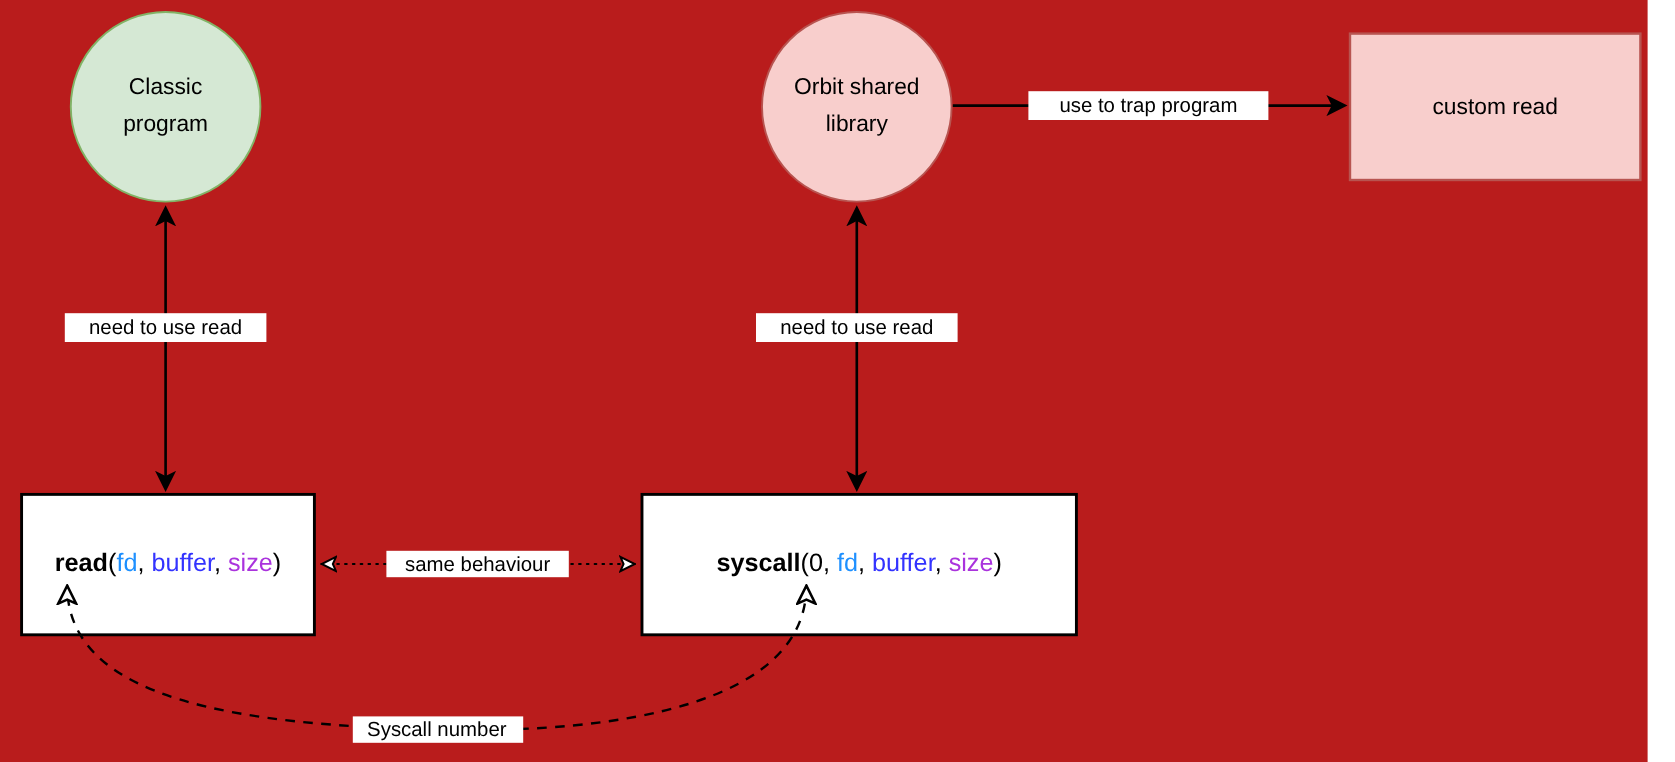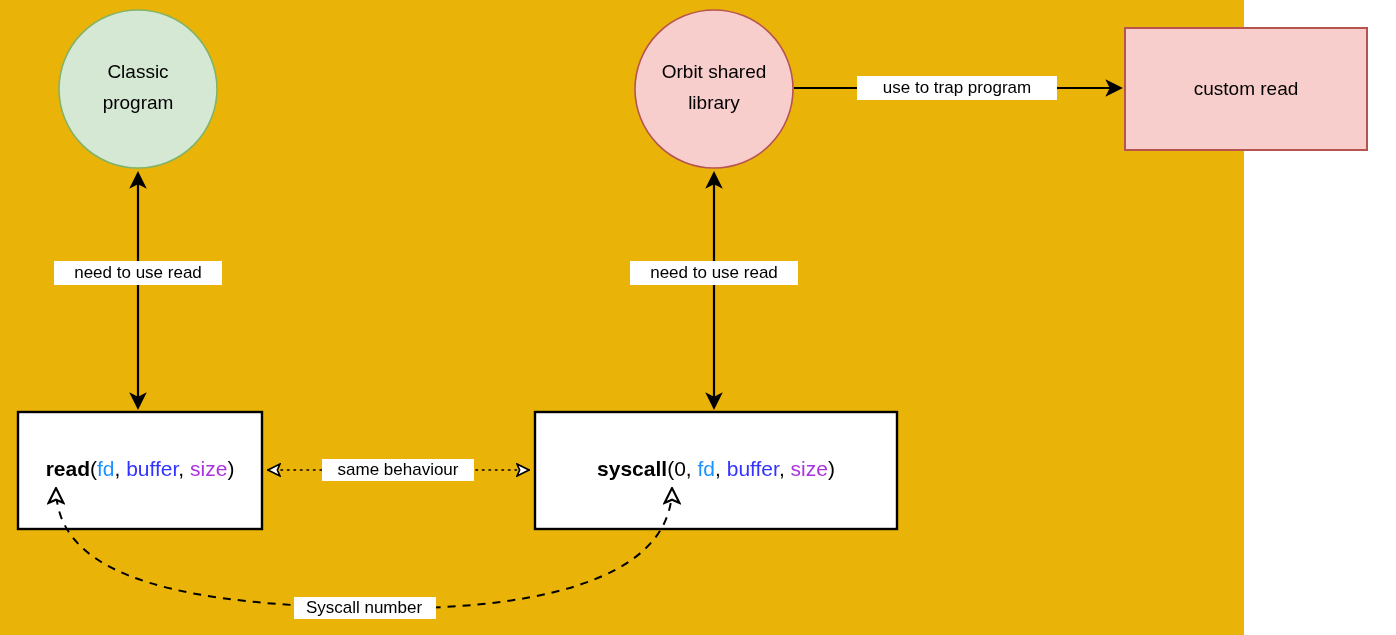--- a/index.html
+++ b/index.html
@@ -8,23 +8,23 @@
     background: #ffffff;
   }
   body {
     width: 1396px;
     height: 635px;
     overflow: hidden;
     font-family: "Liberation Sans", sans-serif;
   }
   #diagram-root {
     position: relative;
-    width: 1244px;
+    width: 1373px;
     height: 635px;
-    background: #eab308;
+    background: #b91c1c;
   }
   svg#diagram-canvas {
     display: block;
     width: 1396px;
     height: 635px;
   }
   .node-label {
     font-family: "Liberation Sans", sans-serif;
     font-size: 19px;
     fill: #000000;

